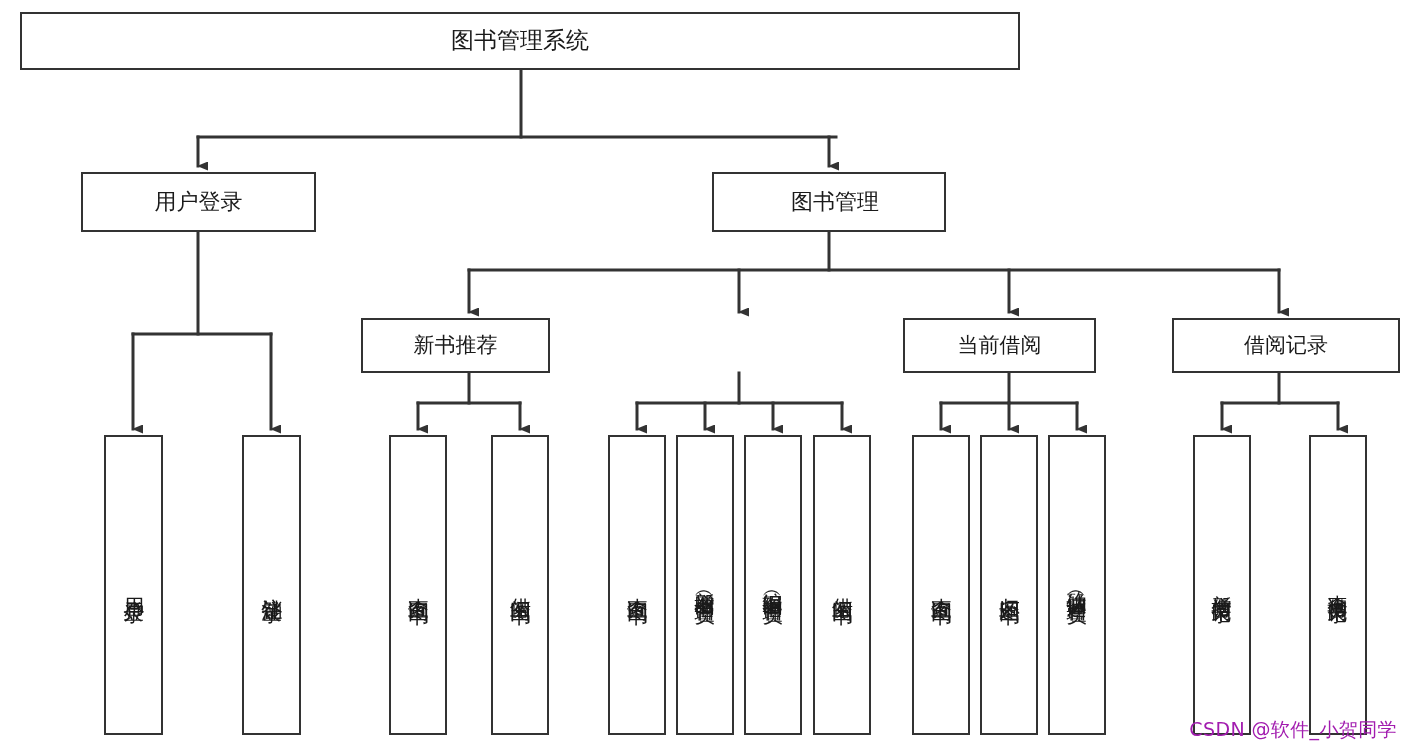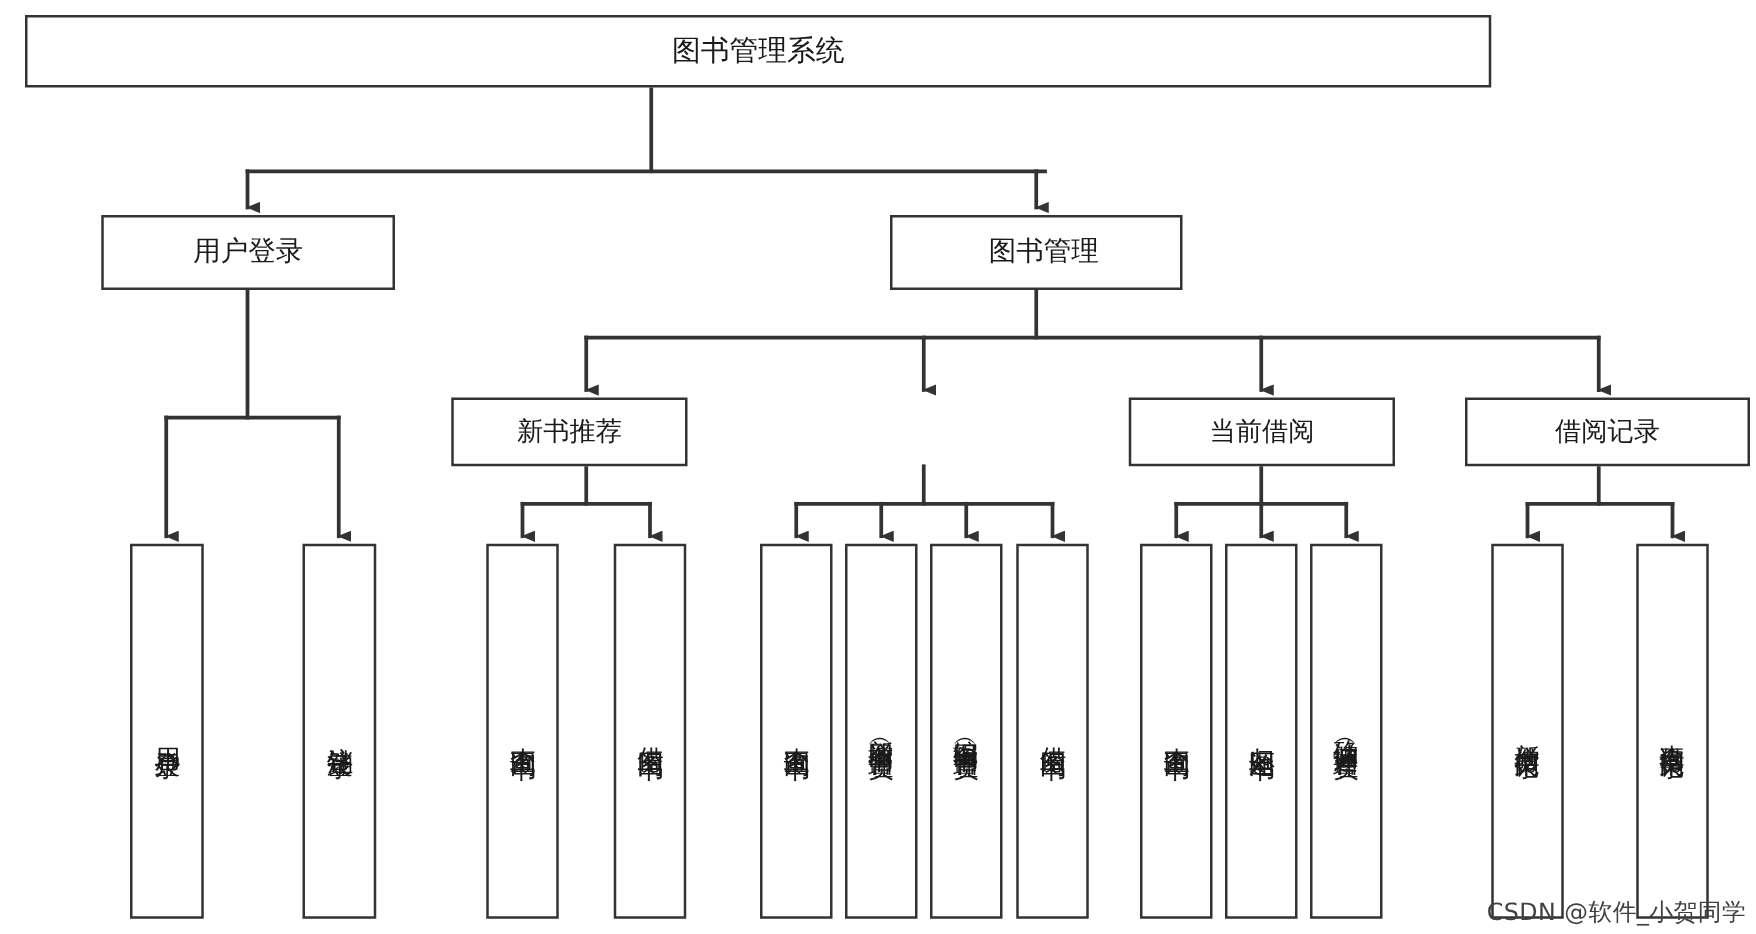--- a/index.html
+++ b/index.html
@@ -56,21 +56,21 @@
   .n-l2     { font-size: 22px; }
   .n-l3     { font-size: 21px; }
   .n-leaf   { font-size: 21px; }
   .n-leaf-sm{ font-size: 20px; }
 
   #watermark {
     position: absolute;
     right: 8px;
     bottom: 4px;
     font-size: 19px;
-    color: #404040;
+    color: #a21caf;
     letter-spacing: 0.02em;
     white-space: nowrap;
     font-family: "DejaVu Sans", "Liberation Sans", sans-serif;
   }
 </style>
 </head>
 <body>
 
 <div id="diagram-root">
 
@@ -117,38 +117,38 @@
       <path d="M1009,403 L1009,429" marker-end="url(#arrowhead)"></path>
       <path d="M1077,403 L1077,429" marker-end="url(#arrowhead)"></path>
 
       <path d="M1279,373 L1279,403"></path>
       <path d="M1222,403 L1338,403"></path>
       <path d="M1222,403 L1222,429" marker-end="url(#arrowhead)"></path>
       <path d="M1338,403 L1338,429" marker-end="url(#arrowhead)"></path>
     </g>
   </svg>
 
-  <div class="node horiz n-root" style="left:20px; top:12px; width:1173px; height:58px;font-family:Liberation Serif, serif;">
+  <div class="node horiz n-root" style="left:20px; top:12px; width:1000px; height:58px;">
     <span class="node-label">图书管理系统</span>
   </div>
 
   <div class="node horiz n-l2" style="left:81px; top:172px; width:235px; height:60px;">
     <span class="node-label">用户登录</span>
   </div>
 
   <div class="node horiz n-l2" style="left:712px; top:172px; width:234px; height:60px;padding-left:12px;">
     <span class="node-label">图书管理</span>
   </div>
 
   <div class="node horiz n-l3" style="left:361px; top:318px; width:189px; height:55px;">
     <span class="node-label">新书推荐</span>
   </div>
 
 
-  <div class="node horiz n-l3" style="left:903px; top:318px; width:213px; height:55px;">
+  <div class="node horiz n-l3" style="left:903px; top:318px; width:193px; height:55px;">
     <span class="node-label">当前借阅</span>
   </div>
 
   <div class="node horiz n-l3" style="left:1172px; top:318px; width:228px; height:55px;">
     <span class="node-label">借阅记录</span>
   </div>
 
   <div class="node vert n-leaf" style="left:104px; top:435px; width:59px; height:300px;">
     <span class="node-label">用户登录</span>
   </div>

